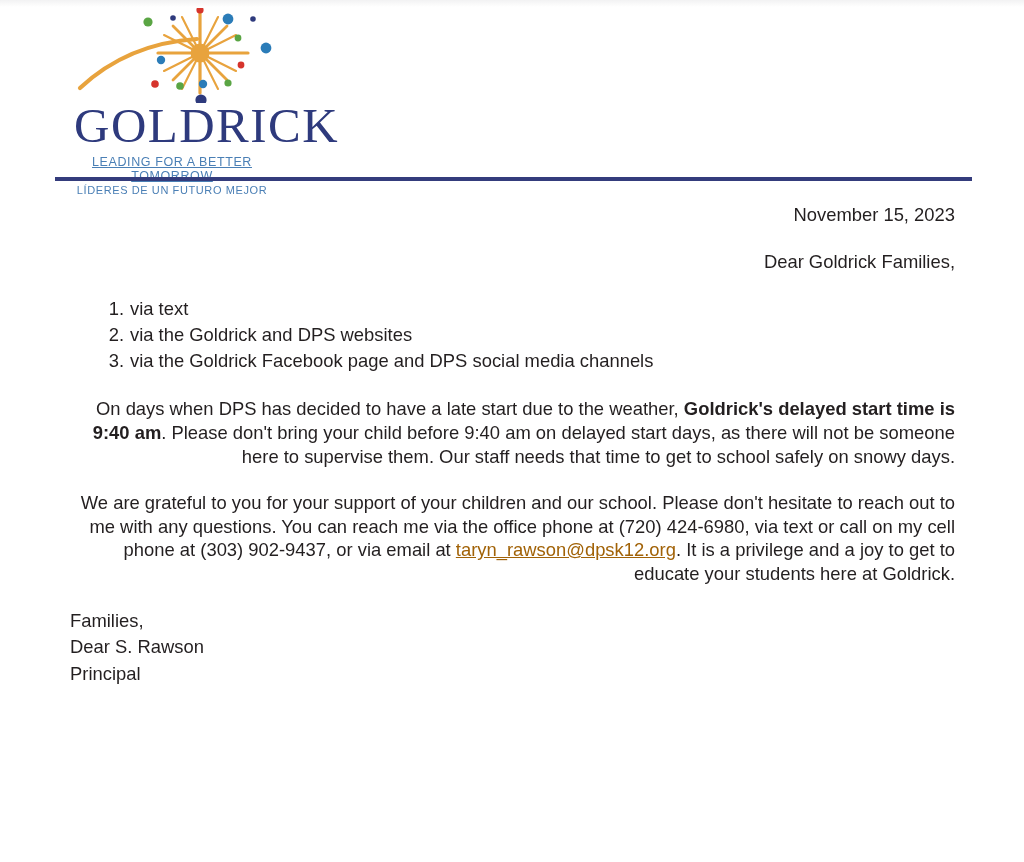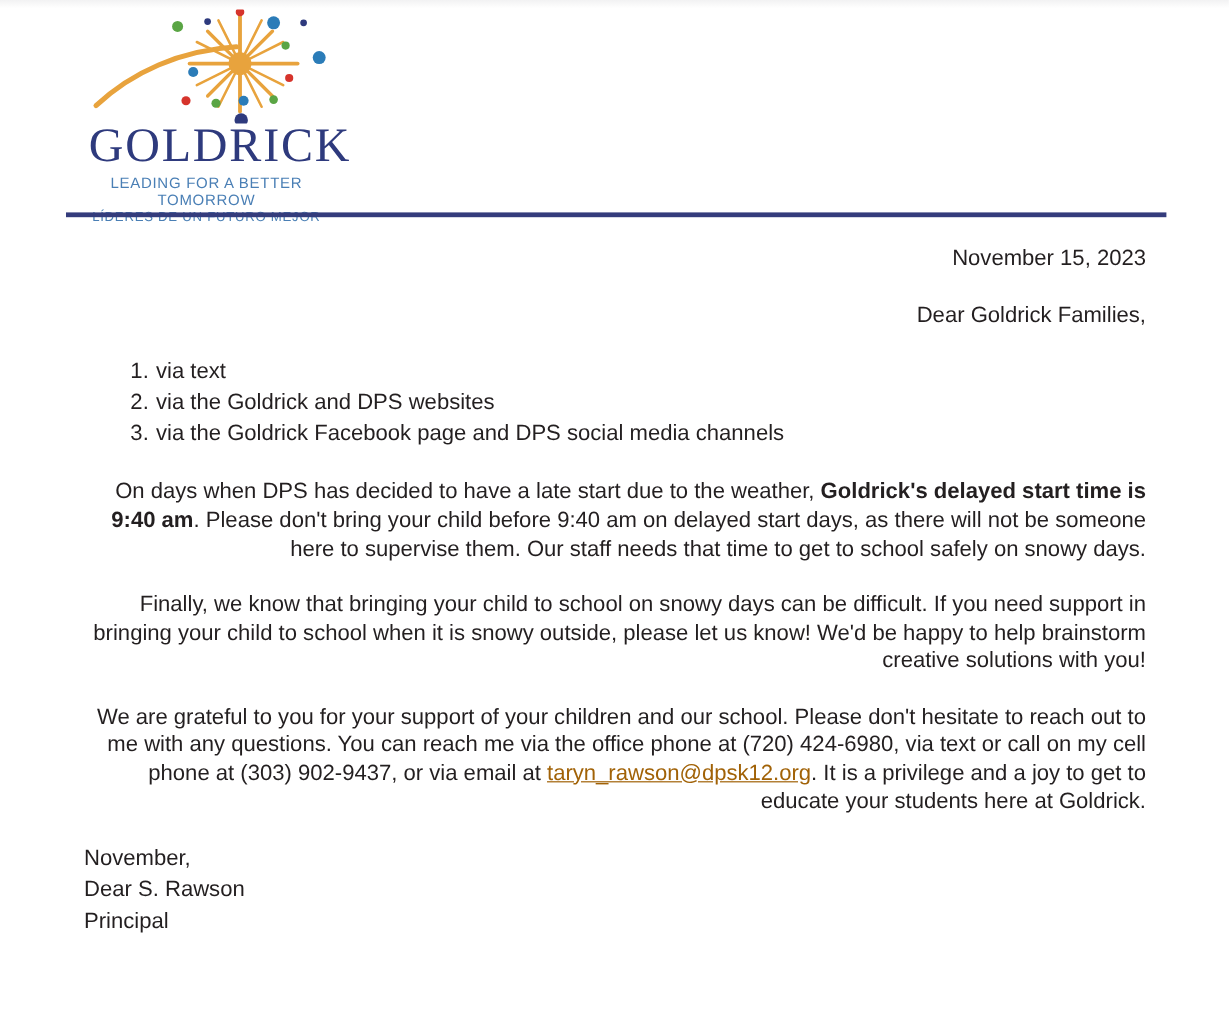--- a/index.html
+++ b/index.html
@@ -37,40 +37,41 @@
   .logo-mark {
     position: relative;
     width: 260px;
     height: 95px;
   }
 
   .logo-svg { display: block; }
 
   .wordmark {
     font-family: "Liberation Serif", serif;
-    font-size: 40px;
+    font-size: 49px;
     letter-spacing: 1.5px;
     color: #2e3a7d;
     line-height: 1;
     margin-top: -2px;
     margin-left: 4px;
     white-space: nowrap;
   }
 
   .tagline1, .tagline2 {
     font-family: "Liberation Sans", sans-serif;
     color: #4a7fb5;
     letter-spacing: 0.6px;
     text-align: center;
     width: 196px;
     margin-left: 4px;
   }
   .tagline1 {
     font-size: 12.5px;
     margin-top: 5px;
+    text-decoration: underline;
   }
   .tagline2 {
     font-size: 11px;
     margin-top: 1px;
   }
 
   
   .rule {
     position: absolute;
     top: 177px;
@@ -195,23 +196,22 @@
 
 
   <ol class="channels">
     <li>via text</li>
     <li>via the Goldrick and DPS websites</li>
     <li>via the Goldrick Facebook page and DPS social media channels</li>
   </ol>
 
   <p><span>On days when DPS has decided to have a late start due to the weather, </span><strong>Goldrick's delayed start time is 9:40 am</strong><span>. Please don't bring your child before 9:40 am on delayed start days, as there will not be someone here to supervise them. Our staff needs that time to get to school safely on snowy days.</span></p>
 
-  <p>Finally, we know that bringing your child to school on snowy days can be difficult. If you need support in bringing your child to school when it is snowy outside, please let us know! We'd be happy to help brainstorm creative solutions with you!</p>
 
   <p><span>We are grateful to you for your support of your children and our school. Please don't hesitate to reach out to me with any questions. You can reach me via the office phone at (720) 424-6980, via text or call on my cell phone at (303) 902-9437, or via email at </span><a class="email-link" href="#">taryn_rawson@dpsk12.org</a><span>. It is a privilege and a joy to get to educate your students here at Goldrick.</span></p>
 
   <div class="signoff">
-    <span class="line">November,</span>
+    <span class="line">Families,</span>
     <span class="line">Dear S. Rawson</span>
     <span class="line">Principal</span>
   </div>
 
 </div>
 
 </body></html>

